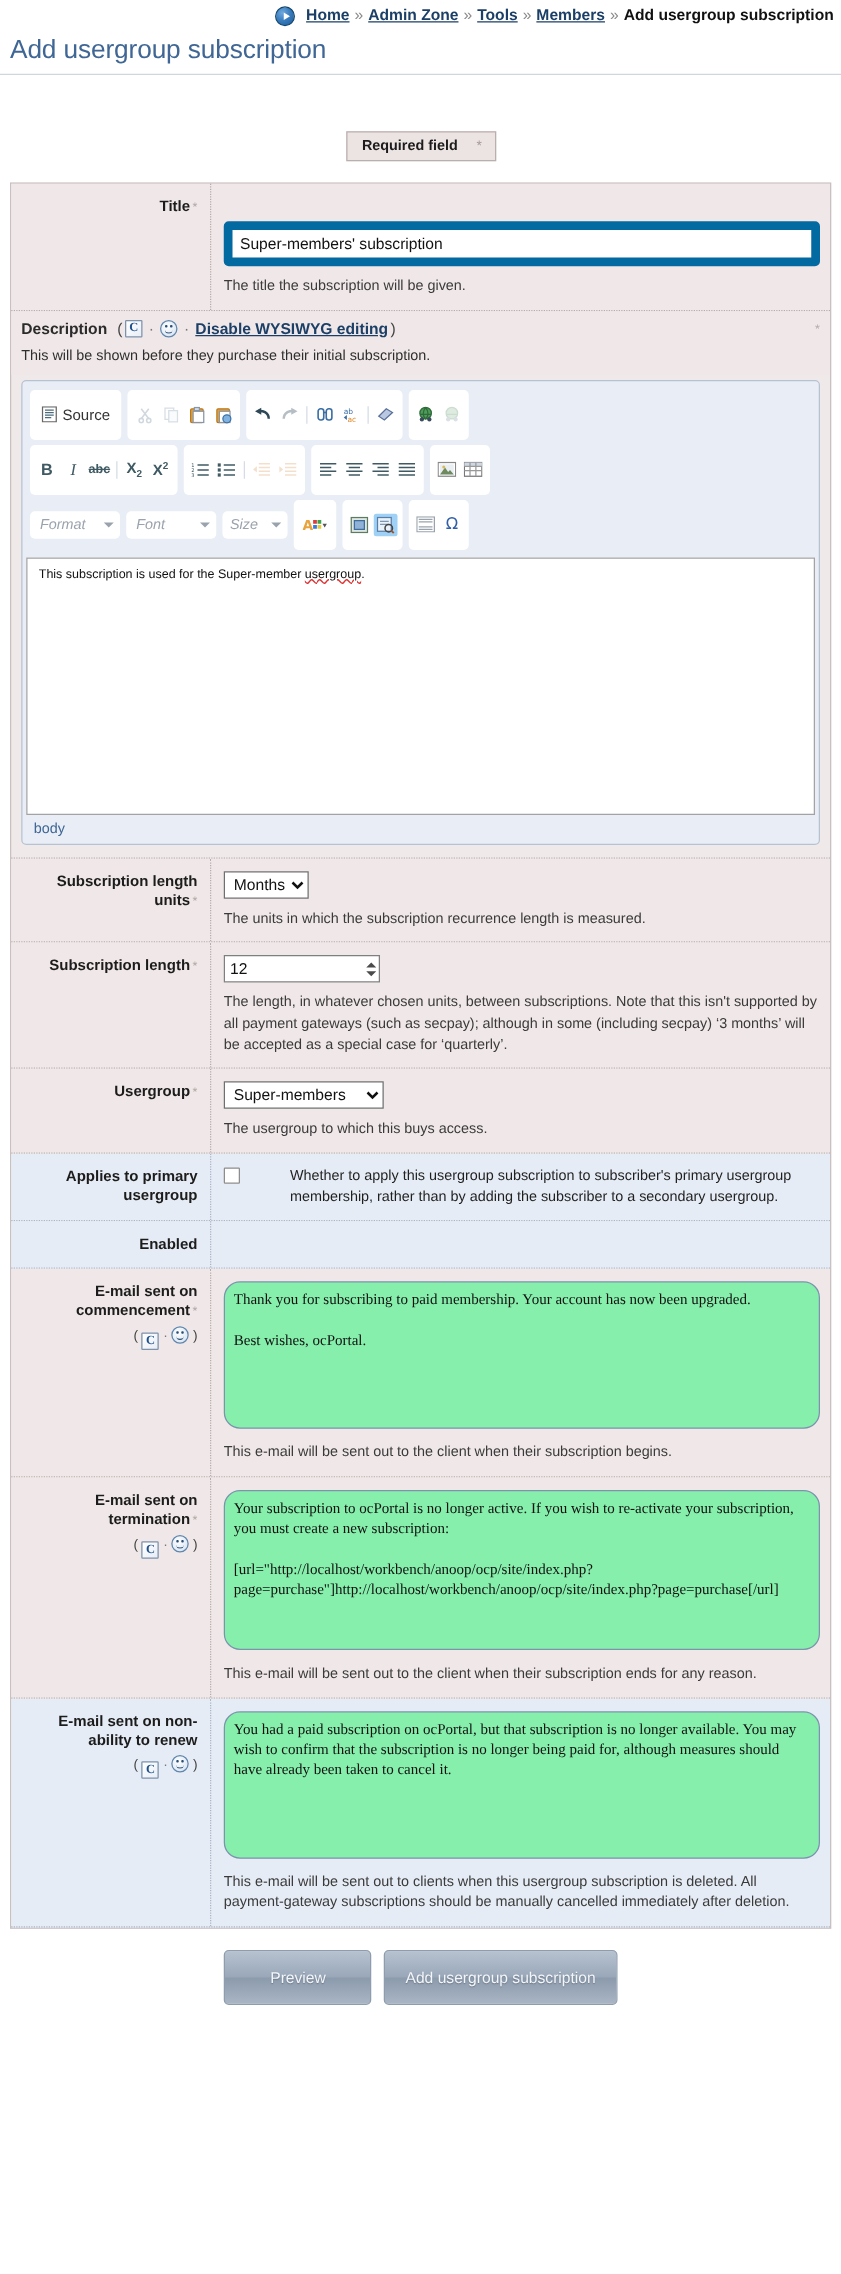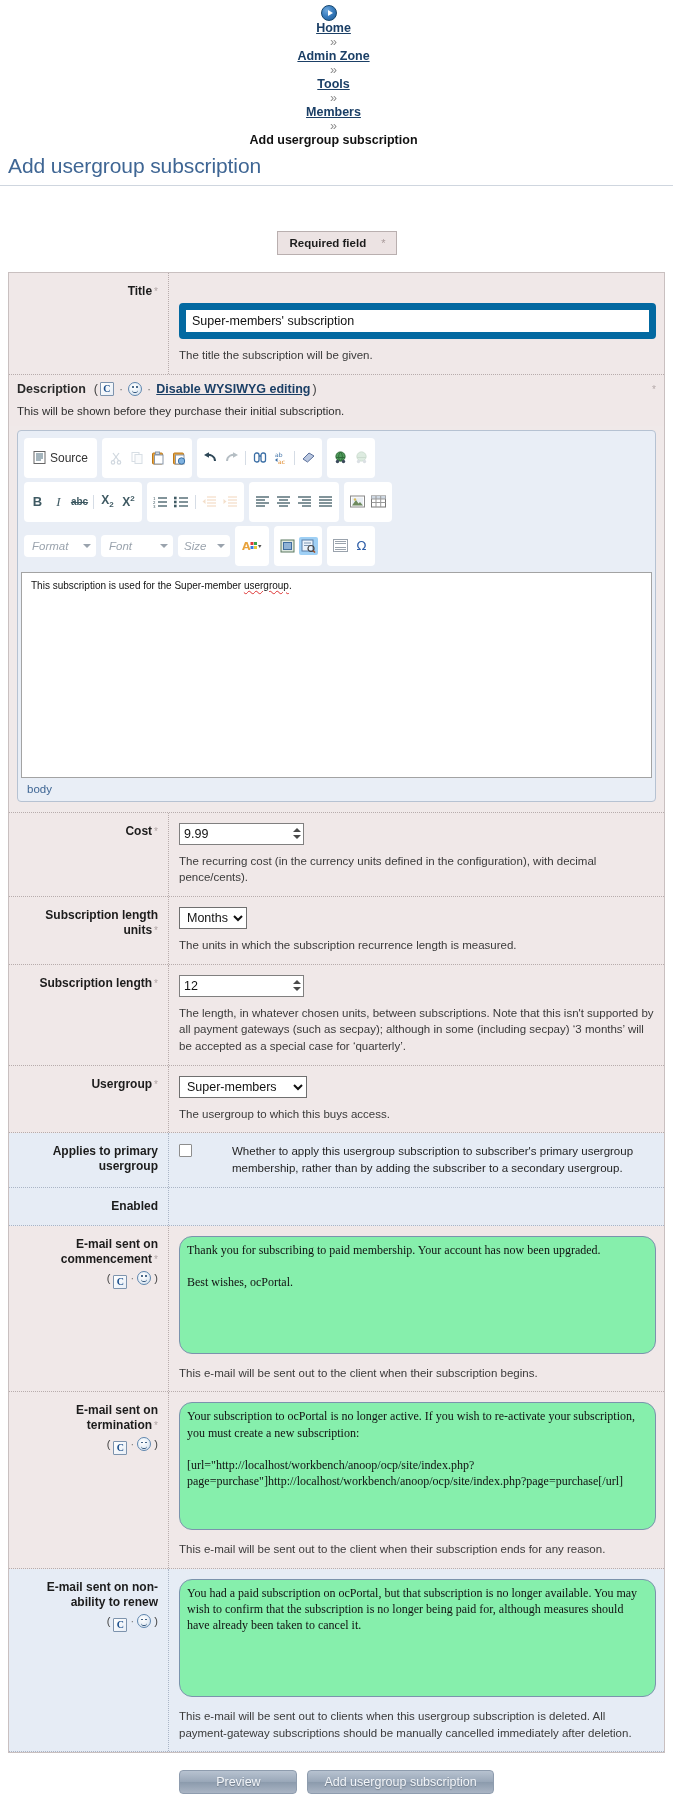--- a/index.html
+++ b/index.html
@@ -8,27 +8,26 @@
     background: #ffffff;
     font-family: "Liberation Sans", sans-serif;
     font-size: 12px;
     color: #2b2b2b;
   }
   body { width: 673px; }
 
   
   .breadcrumb-bar {
     display: flex;
-    align-items: center;
+    align-items: flex-start;
     justify-content: flex-end;
     padding: 5px 6px 4px 0;
     font-size: 12.5px;
     font-weight: bold;
     color: #1b3f66;
-    flex-direction: column;
   }
   .bc-bullet {
     width: 16px; height: 16px;
     border-radius: 50%;
     background: radial-gradient(circle at 35% 30%, #6fa8dc 0%, #3a7ebf 45%, #1d5a96 100%);
     border: 1px solid #14466f;
     margin-right: 9px;
     position: relative;
     flex: 0 0 auto;
   }
@@ -356,21 +355,21 @@
   .btn-bar {
     display: flex;
     justify-content: center;
     gap: 10px;
     padding: 17px 0 20px 0;
   }
   .btn {
     font-family: "Liberation Sans", sans-serif;
     font-size: 12.5px;
     color: #f3f6fa;
-    padding: 4px 16px;
+    padding: 14px 16px;
     border: 1px solid #8e9cae;
     border-radius: 4px;
     background: linear-gradient(#b7c2d0, #9aa8b9 48%, #8c9bad 52%, #aab5c4);
     text-shadow: 0 1px 1px rgba(0,0,0,.25);
     cursor: pointer;
     min-width: 118px;
     text-align: center;
   }
   .btn.primary { min-width: 156px; }
   .email-head-sub {
@@ -748,35 +747,20 @@
       </div>
 
       <div class="cke-editable">
         <span>This subscription is used for the Super-member </span><span class="spell">usergroup</span><span>.</span>
       </div>
 
       <div class="cke-foot">body</div>
     </div>
   </div>
 
-  <div class="row">
-    <div class="row-label">
-      <span>Cost</span><span class="star">*</span>
-    </div>
-    <div class="row-body">
-      <span class="spinner">
-        <input value="9.99" style="">
-        <span class="arrows">
-            <i class="up"></i>
-            <i class="dn"></i>
-          </span>
-      </span>
-      <div class="help">The recurring cost (in the currency units defined in the configuration), with decimal pence/cents).</div>
-    </div>
-  </div>
 
   <div class="row">
     <div class="row-label">
       <span>Subscription length units</span><span class="star">*</span>
     </div>
     <div class="row-body">
       <select class="sel">
         <option>Months</option>
       </select>
       <div class="help">The units in which the subscription recurrence length is measured.</div>

